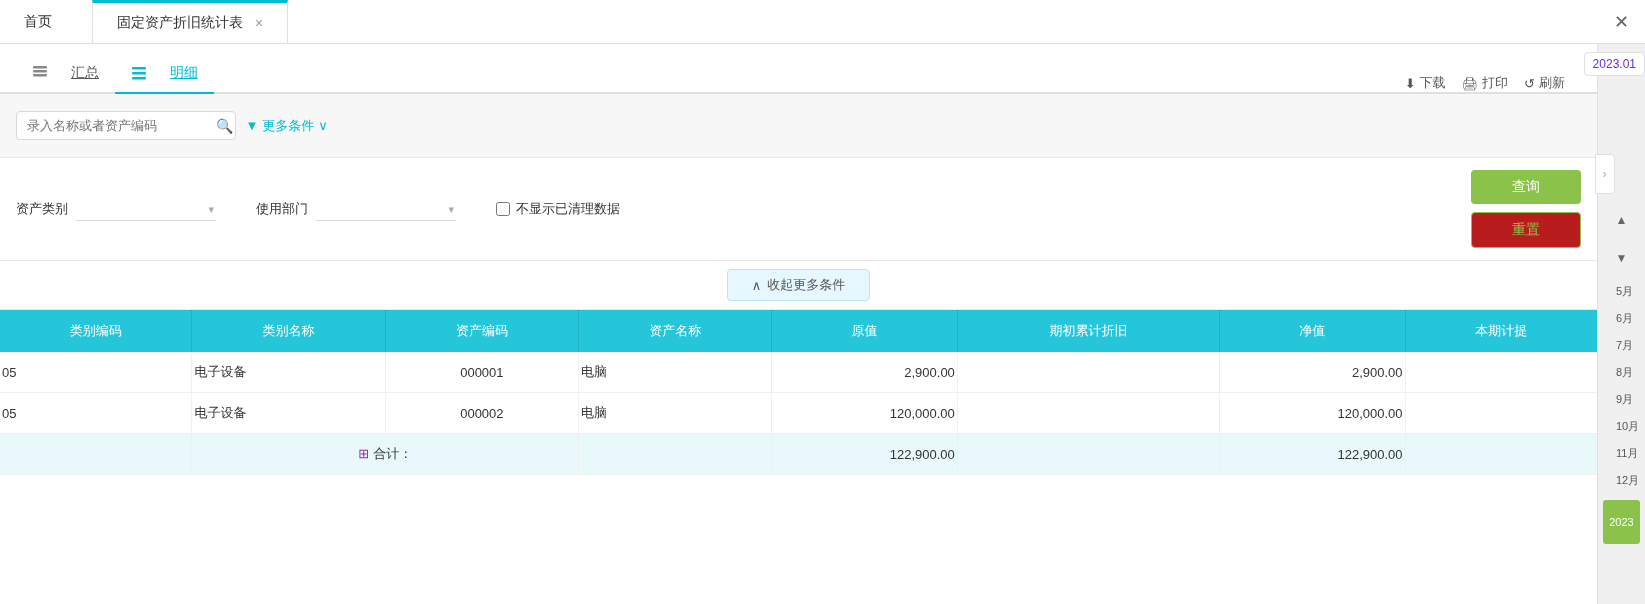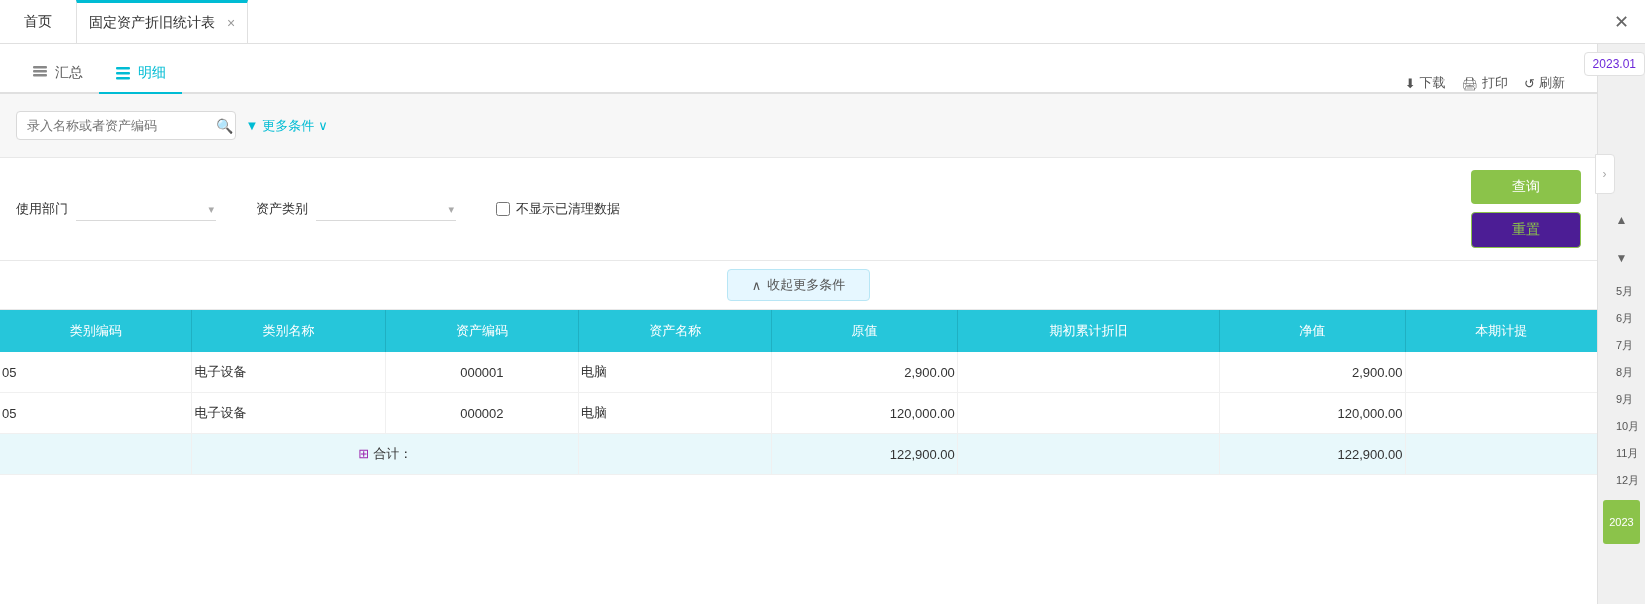--- a/index.html
+++ b/index.html
@@ -34,25 +34,26 @@
       align-items: center;
     }
     .nav-tab-active {
       display: flex;
       align-items: center;
       background: #fff;
       border-top: 3px solid #00bcd4;
       border-left: 1px solid #e0e0e0;
       border-right: 1px solid #e0e0e0;
       height: 100%;
-      padding: 0 12px;
+      padding: 0 24px;
       color: #333;
       font-size: 14px;
       cursor: pointer;
       gap: 8px;
+      margin-left: 16px;
     }
     .close-btn {
       color: #999;
       font-size: 14px;
       cursor: pointer;
       margin-left: 4px;
     }
     .top-close {
       position: absolute;
       right: 16px;
@@ -84,27 +85,28 @@
       display: flex;
       align-items: flex-end;
       background: #fff;
       border-bottom: 2px solid #e0e0e0;
       padding: 0 16px;
       height: 50px;
     }
     .sub-tab {
       display: flex;
       align-items: center;
-      gap: 7px;
+      gap: 23px;
       padding: 10px 16px;
       cursor: pointer;
       color: #555;
       font-size: 14px;
       border-bottom: 2px solid transparent;
       margin-bottom: -2px;
+      text-decoration: underline;
     }
     .sub-tab.active {
       color: #00bcd4;
       border-bottom: 2px solid #00bcd4;
     }
     .sub-tab-icon {
       width: 16px;
       height: 16px;
       display: inline-flex;
       align-items: center;
@@ -230,21 +232,21 @@
       background: #8bc34a;
       color: #fff;
       border: none;
       border-radius: 4px;
       padding: 8px 40px;
       font-size: 14px;
       cursor: pointer;
       white-space: nowrap;
     }
     .btn-reset {
-      background: #4c1d95;
+      background: #b91c1c;
       color: #8bc34a;
       border: 1px solid #8bc34a;
       border-radius: 4px;
       padding: 8px 40px;
       font-size: 14px;
       cursor: pointer;
       white-space: nowrap;
     }
 
     
@@ -454,29 +456,29 @@
       <span class="search-icon-wrap">🔍</span>
       <div class="more-conditions">
         <span class="filter-icon">▼</span>
         <span>更多条件</span>
         <span>∨</span>
       </div>
     </div>
 
     <div class="filter-row">
       <div class="filter-item">
-        <span class="filter-label">使用部门</span>
+        <span class="filter-label">资产类别</span>
         <div class="select-wrapper">
           <select class="filter-select">
             <option value=""></option>
           </select>
         </div>
       </div>
       <div class="filter-item">
-        <span class="filter-label">资产类别</span>
+        <span class="filter-label">使用部门</span>
         <div class="select-wrapper">
           <select class="filter-select">
             <option value=""></option>
           </select>
         </div>
       </div>
       <div class="checkbox-item">
         <input type="checkbox" style="">
         <span class="filter-label">不显示已清理数据</span>
       </div>

